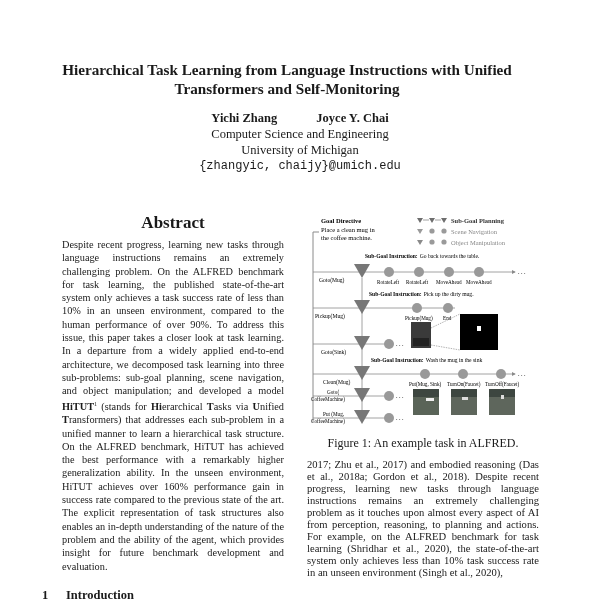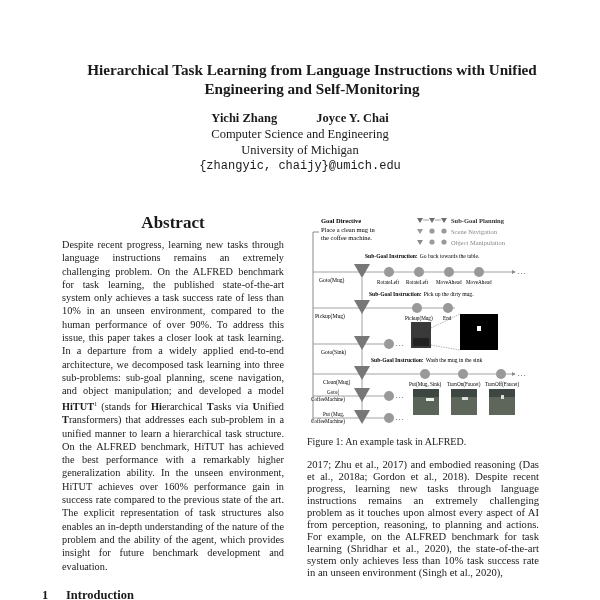--- a/index.html
+++ b/index.html
@@ -1,45 +1,45 @@
 <!DOCTYPE html>
 <html><head>
 <meta charset="utf-8">
 <style>
   html, body { margin: 0; padding: 0; background: #ffffff; }
   body { width: 600px; height: 600px; position: relative; overflow: hidden;
          font-family: "Liberation Serif", "DejaVu Serif", serif; color: #1a1a1a; }
-  .title { position: absolute; left: 52px; top: 60px; width: 520px; text-align: center;
+  .title { position: absolute; left: 27px; top: 60px; width: 520px; text-align: center;
            font-weight: bold; font-size: 15.2px; line-height: 19px; }
   .authors { position: absolute; left: 0; top: 110px; width: 600px; text-align: center;
              font-size: 12.5px; line-height: 16px; }
   .authors .names { font-weight: bold; }
   .authors .names span { display: inline-block; margin: 0 18px; }
   .email { font-family: "Liberation Mono", "DejaVu Sans Mono", monospace; font-size: 12px; }
   .abstract-head { position: absolute; left: 62px; top: 213px; width: 222px; text-align: center;
                    font-weight: bold; font-size: 17px; }
   .abstract { position: absolute; left: 62px; top: 238px; width: 222px; font-size: 10.3px;
               line-height: 13.3px; text-align: justify; hyphens: auto; }
   .abstract b { font-weight: bold; }
   .sec-head { position: absolute; left: 42px; top: 588px; font-weight: bold; font-size: 12.5px; }
   .sec-head .num { display: inline-block; width: 24px; }
   .col2 { position: absolute; left: 307px; top: 459px; width: 232px; font-size: 10.6px;
           line-height: 12px; text-align: justify; }
-  .caption { position: absolute; left: 307px; top: 436px; width: 232px; 
-             font-size: 10px; }
+  .caption { position: absolute; left: 307px; top: 436px; width: 232px; text-align: center;
+             font-size: 12px; }
   .figure { position: absolute; left: 305px; top: 210px; width: 232px; height: 222px; }
   .figure svg { width: 232px; height: 222px; }
   .figure text { font-family: "Liberation Serif", "DejaVu Serif", serif; }
 </style>
 </head>
 <body>
 
 <div class="title">
   <div>Hierarchical Task Learning from Language Instructions with Unified</div>
-  <div>Engineering and Self-Monitoring</div>
+  <div>Transformers and Self-Monitoring</div>
 </div>
 
 <div class="authors">
   <div class="names">
     <span>Yichi Zhang</span>
     <span>Joyce Y. Chai</span>
   </div>
   <div>Computer Science and Engineering</div>
   <div>University of Michigan</div>
   <div class="email">{zhangyic, chaijy}@umich.edu</div>

